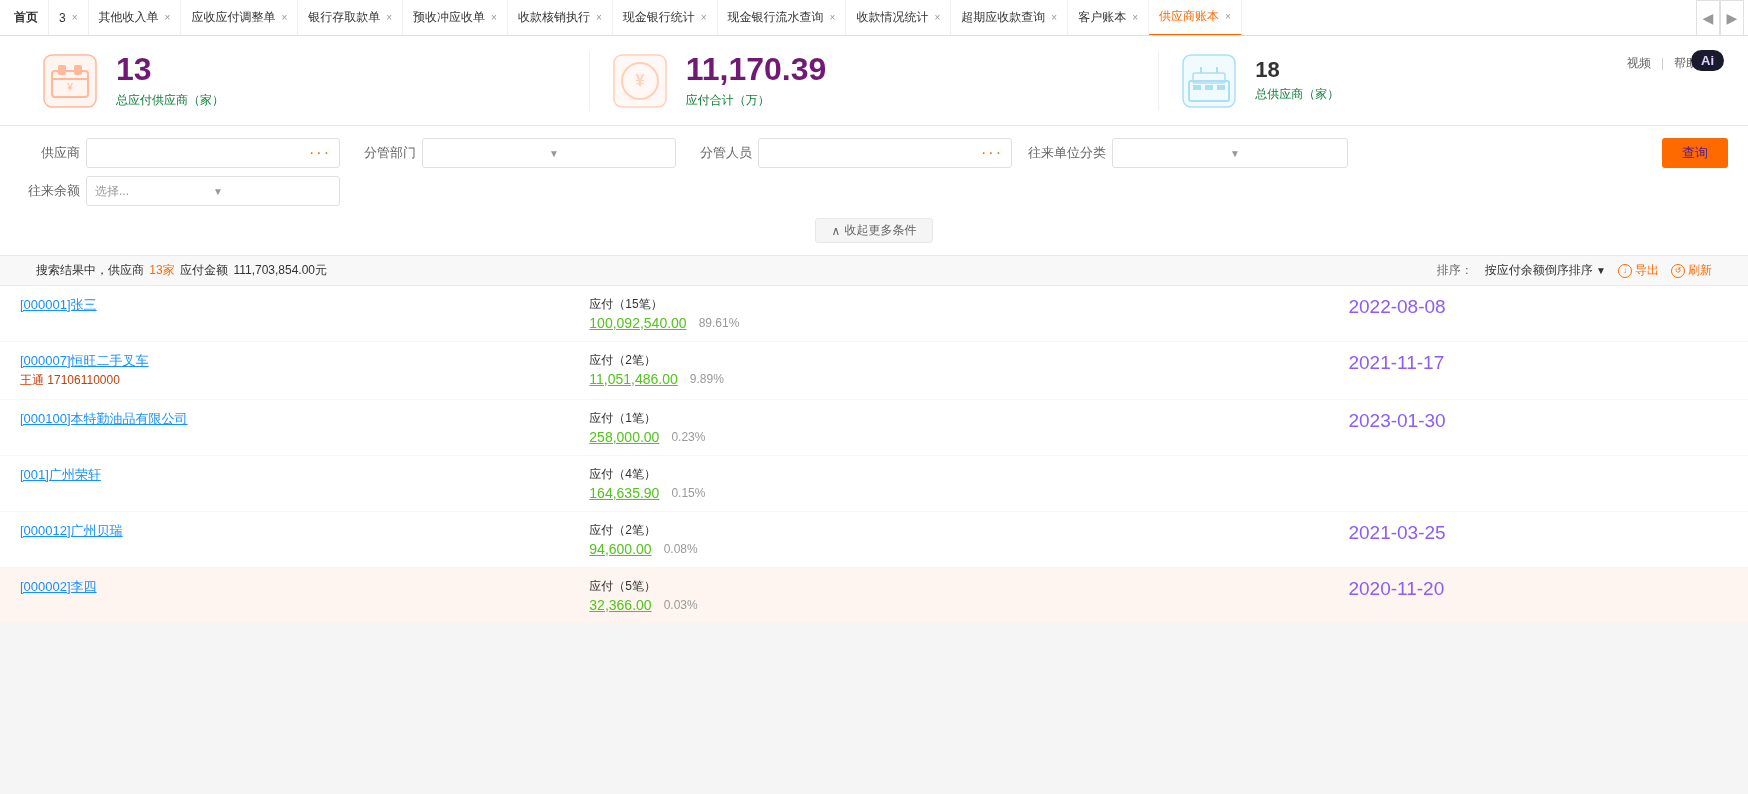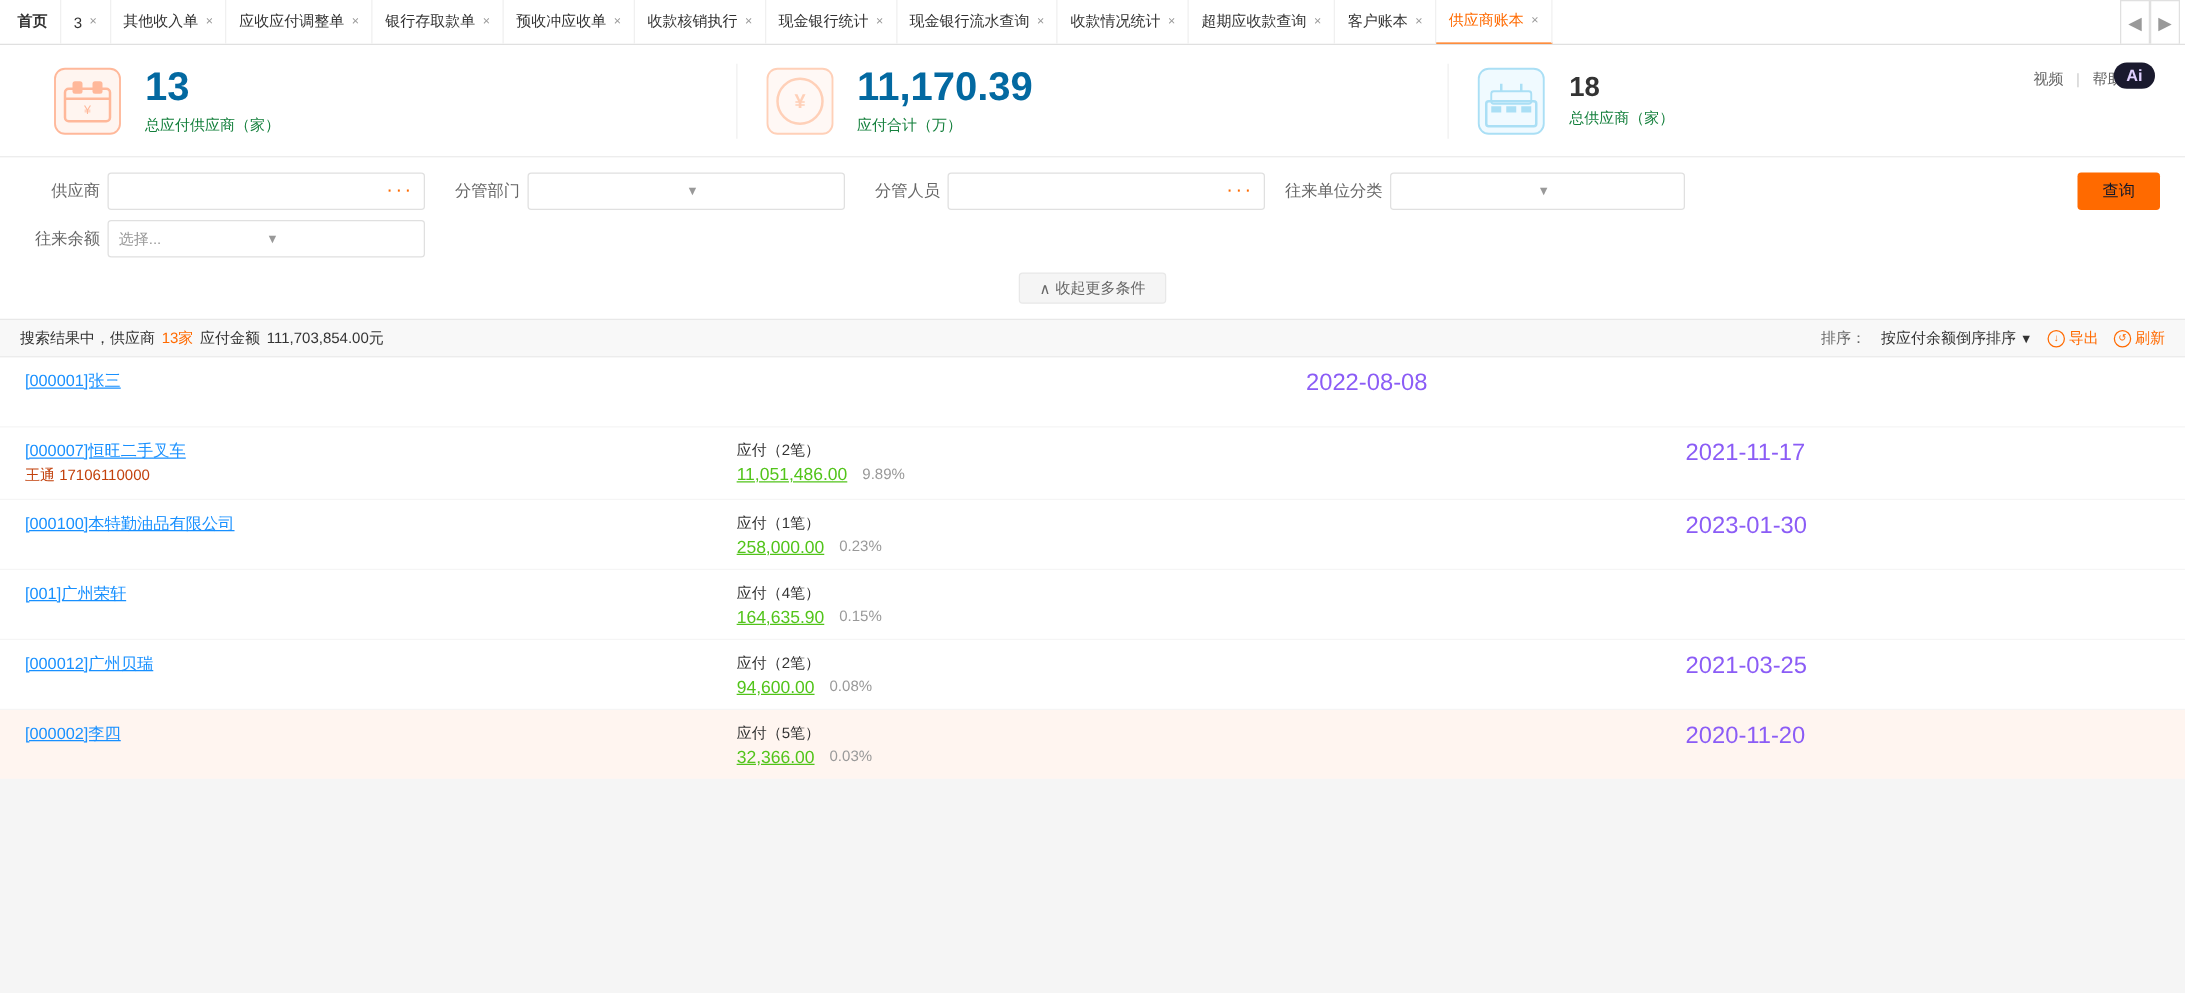--- a/index.html
+++ b/index.html
@@ -26,21 +26,21 @@
       display: flex; background: #fff; border-bottom: 1px solid #e8e8e8; padding: 10px 20px;
       align-items: center; min-height: 90px;
     }
     .summary-card {
       display: flex; align-items: center; flex: 1; padding: 0 20px; border-right: 1px solid #f0f0f0;
     }
     .summary-card:last-child { border-right: none; }
     .card-icon { width: 60px; height: 60px; margin-right: 16px; display: flex; align-items: center; justify-content: center; }
     .card-icon svg { width: 56px; height: 56px; }
     .card-content { display: flex; flex-direction: column; }
-    .card-number { font-size: 32px; font-weight: bold; color: #0369a1; line-height: 1.1; }
+    .card-number { font-size: 32px; font-weight: bold; color: #701a75; line-height: 1.1; }
     .card-number.black { color: #333; font-size: 22px; }
     .card-label { font-size: 12px; color: #15803d; margin-top: 4px; }
 
     
     .help-area {
       display: flex; align-items: center; gap: 10px; margin-left: auto;
       font-size: 12px; color: #666; padding-right: 10px; white-space: nowrap;
       align-self: flex-start; padding-top: 8px;
     }
     .help-area span { cursor: pointer; }
@@ -58,33 +58,33 @@
       position: relative; background: #fff; cursor: pointer;
     }
     .filter-input .dots { color: #ff6a00; margin-left: auto; font-size: 16px; letter-spacing: 2px; }
     .filter-select {
       flex: 1; height: 30px; border: 1px solid #e0e0e0; border-radius: 3px;
       display: flex; align-items: center; padding: 0 8px; cursor: pointer; background: #fff;
     }
     .filter-select span { flex: 1; color: #999; font-size: 12px; }
     .filter-select .arrow { color: #999; font-size: 10px; }
     .query-btn {
-      background: #ff6a00; color: #0f172a; border: none; border-radius: 3px;
+      background: #ff6a00; color: #4c1d95; border: none; border-radius: 3px;
       padding: 6px 20px; font-size: 13px; cursor: pointer; margin-left: auto; height: 30px;
     }
     .collapse-btn {
       display: flex; align-items: center; justify-content: center; gap: 4px;
       color: #666; font-size: 12px; cursor: pointer; margin: 4px auto 0;
       background: #f5f5f5; border: 1px solid #e8e8e8; border-radius: 3px;
       padding: 3px 16px; width: fit-content;
     }
 
     
     .result-bar {
-      display: flex; align-items: flex-end; padding: 6px 16px; background: #f8f8f8;
+      display: flex; align-items: flex-end; padding: 6px 36px; background: #f8f8f8;
       border-bottom: 1px solid #e8e8e8; font-size: 12px; color: #333;
     }
     .result-right { margin-left: auto; display: flex; align-items: center; gap: 12px; }
     .result-right .action-btn { display: flex; align-items: center; gap: 3px; color: #ff6a00; cursor: pointer; font-size: 12px; }
     .result-right .action-btn .icon-circle { width: 14px; height: 14px; border: 1.5px solid #ff6a00; border-radius: 50%; display: flex; align-items: center; justify-content: center; font-size: 8px; }
 
     
     .table-container { background: #fff; }
     .table-header {
       display: flex; padding: 8px 20px; background: #fff;
@@ -315,20 +315,27 @@
 
 <div class="table-container">
 
 
   <div id="table-body">
       <div class="table-row">
     <div class="row-supplier col-supplier">
       <a class="supplier-link">[000001]张三</a>
       
     </div>
+    <div class="row-transaction col-transaction">
+      <div class="txn-label">应付（15笔）</div>
+      <div class="txn-row">
+        <a class="txn-amount">100,092,540.00</a>
+        <span class="txn-pct">89.61%</span>
+      </div>
+    </div>
     <div class="row-lastpay col-lastpay">
       <span class="last-pay-date">2022-08-08</span>
     </div>
   </div>
       <div class="table-row">
     <div class="row-supplier col-supplier">
       <a class="supplier-link">[000007]恒旺二手叉车</a>
       <div class="supplier-sub">王通  17106110000</div>
     </div>
     <div class="row-transaction col-transaction">

